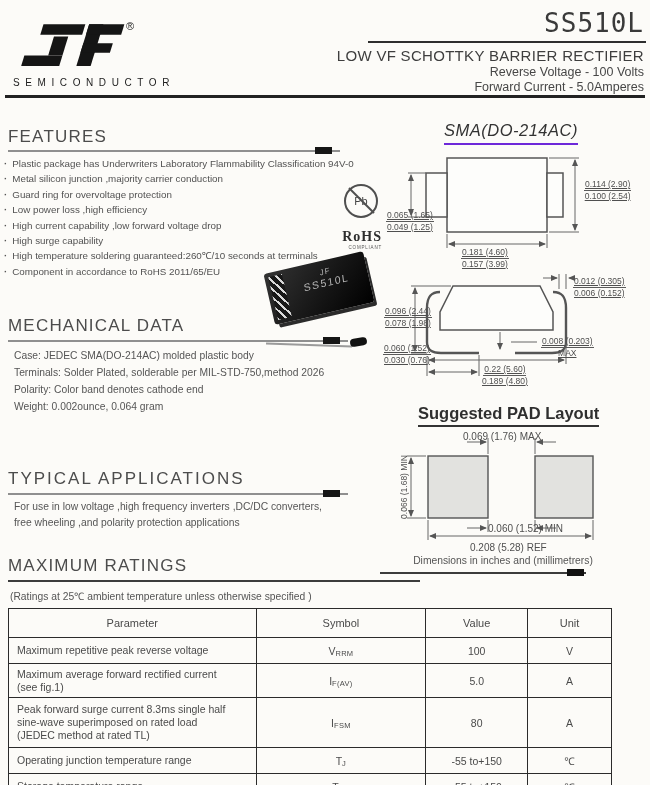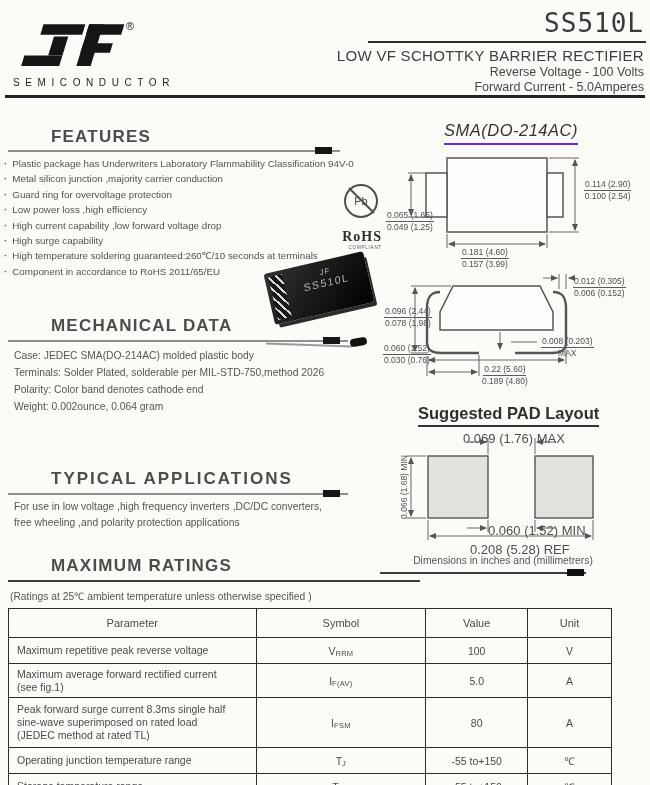--- a/index.html
+++ b/index.html
@@ -10,37 +10,37 @@
   #brand-sub{position:absolute;left:13px;top:77px;font-size:10px;letter-spacing:5.6px;color:#1c1c1c;font-weight:normal;}
   #reg-mark{position:absolute;left:126px;top:20px;font-size:11px;color:#1c1c1c;}
   #part-number{position:absolute;right:6px;top:8px;font-family:"DejaVu Sans Mono",monospace;
                font-size:26px;color:#3a3a3a;letter-spacing:1px;}
   #hdr-rule1{position:absolute;left:368px;top:41px;width:278px;height:2px;background:#2e2e2e;}
   #hdr-title{position:absolute;right:6px;top:47px;font-size:15px;color:#3e3e3e;letter-spacing:.3px;}
   #hdr-sub1{position:absolute;right:6px;top:65px;font-size:12.5px;color:#474747;}
   #hdr-sub2{position:absolute;right:6px;top:80px;font-size:12.5px;color:#474747;}
   #top-rule{position:absolute;left:5px;top:95px;width:640px;height:2.5px;background:#222;}
   
-  .h2{position:absolute;font-size:17px;letter-spacing:1.2px;color:#4c4c4c;font-weight:700;margin-left:43px;}
+  .h2{position:absolute;font-size:17px;letter-spacing:1.2px;color:#4c4c4c;font-weight:400;}
   .rule{position:absolute;height:2px;background:#8f8f8f;}
   .rule.block::after{content:"";position:absolute;right:8px;top:-3px;width:17px;height:7px;background:#161616;}
   
   #features-list{position:absolute;left:2px;top:156px;width:392px;}
   .feat{display:flex;font-size:9.8px;line-height:15.4px;color:#525252;}
   .feat::before{content:"·";margin:0 5px 0 2px;font-weight:bold;color:#555;}
   
   #pbfree{position:absolute;left:336px;top:181px;width:46px;text-align:right;}
   #rohs-label{font-family:"Liberation Serif",serif;font-weight:bold;font-size:14px;color:#2e2e2e;letter-spacing:1px;margin-top:2px;}
   #rohs-sub{font-size:4.5px;letter-spacing:.8px;color:#555;}
   
   svg text{font-family:"Liberation Sans",sans-serif;}
   .frac{position:absolute;display:inline-flex;flex-direction:column;align-items:center;
-        font-size:8.5px;line-height:10.5px;color:#4f4f4f;white-space:nowrap;}
+        font-size:8.5px;line-height:10.5px;color:#4f4f4f;white-space:nowrap;text-decoration:underline;}
   .frac .t{border-bottom:1px solid #5a5a5a;padding:0 1px;}
-  .dimtext{position:absolute;font-size:13px;color:#4f4f4f;white-space:nowrap;}
+  .dimtext{position:absolute;font-size:10px;color:#4f4f4f;white-space:nowrap;}
   #pkg-title{position:absolute;left:444px;top:121px;font-size:16.5px;color:#333;letter-spacing:.5px;
              border-bottom:2px solid #6d28d9;padding-bottom:3px;font-style:italic;}
   #pad-title{position:absolute;left:418px;top:404px;font-size:16.5px;font-weight:bold;color:#2f2f2f;
              border-bottom:2px solid #333;padding-bottom:2px;}
   #pad-note{position:absolute;left:398px;top:555px;width:210px;text-align:center;font-size:10.3px;color:#555;}
   #pad-rule{position:absolute;left:380px;top:572px;width:206px;height:2px;background:#3c3c3c;}
   #pad-rule::after{content:"";position:absolute;right:2px;top:-3px;width:17px;height:7px;background:#111;}
   #pad-dim-left{position:absolute;left:356px;top:482px;width:96px;text-align:center;font-size:8.5px;
                 color:#4f4f4f;transform:rotate(-90deg);}
   

